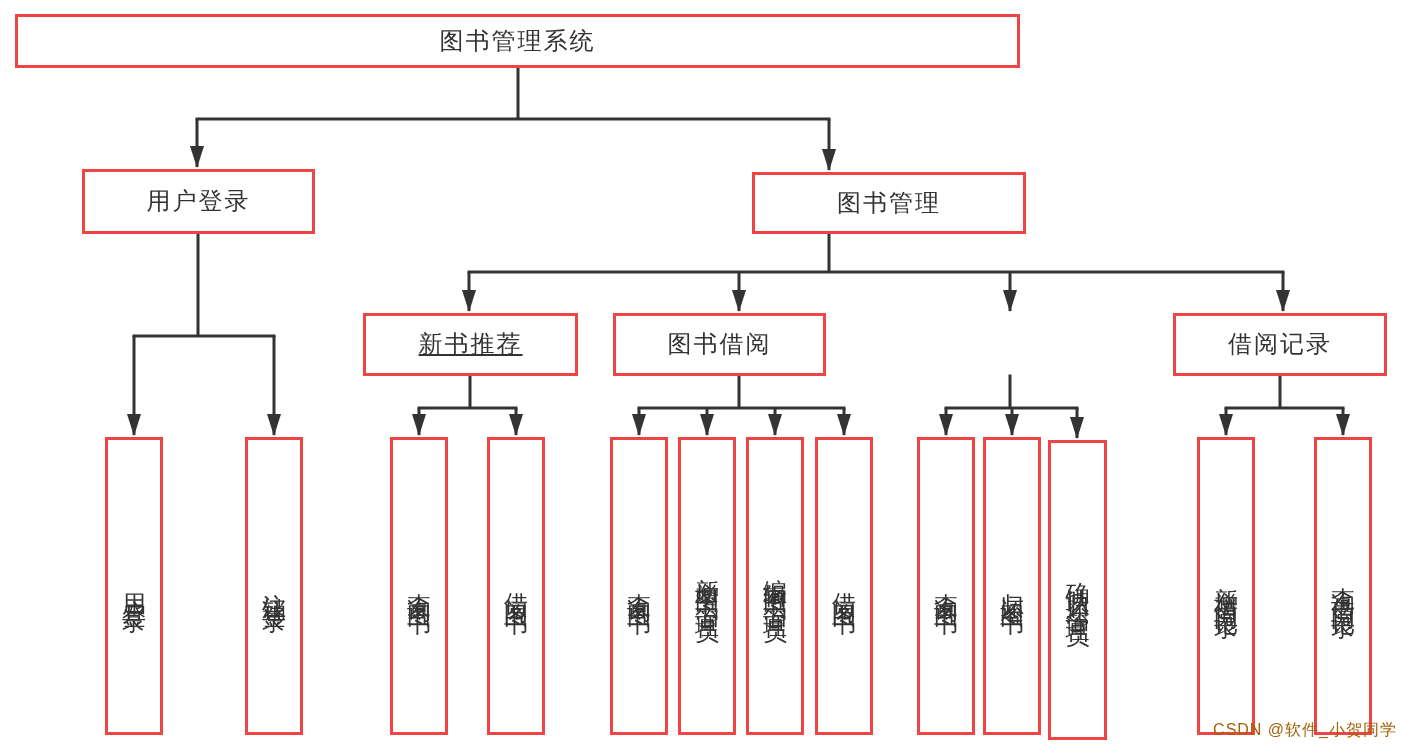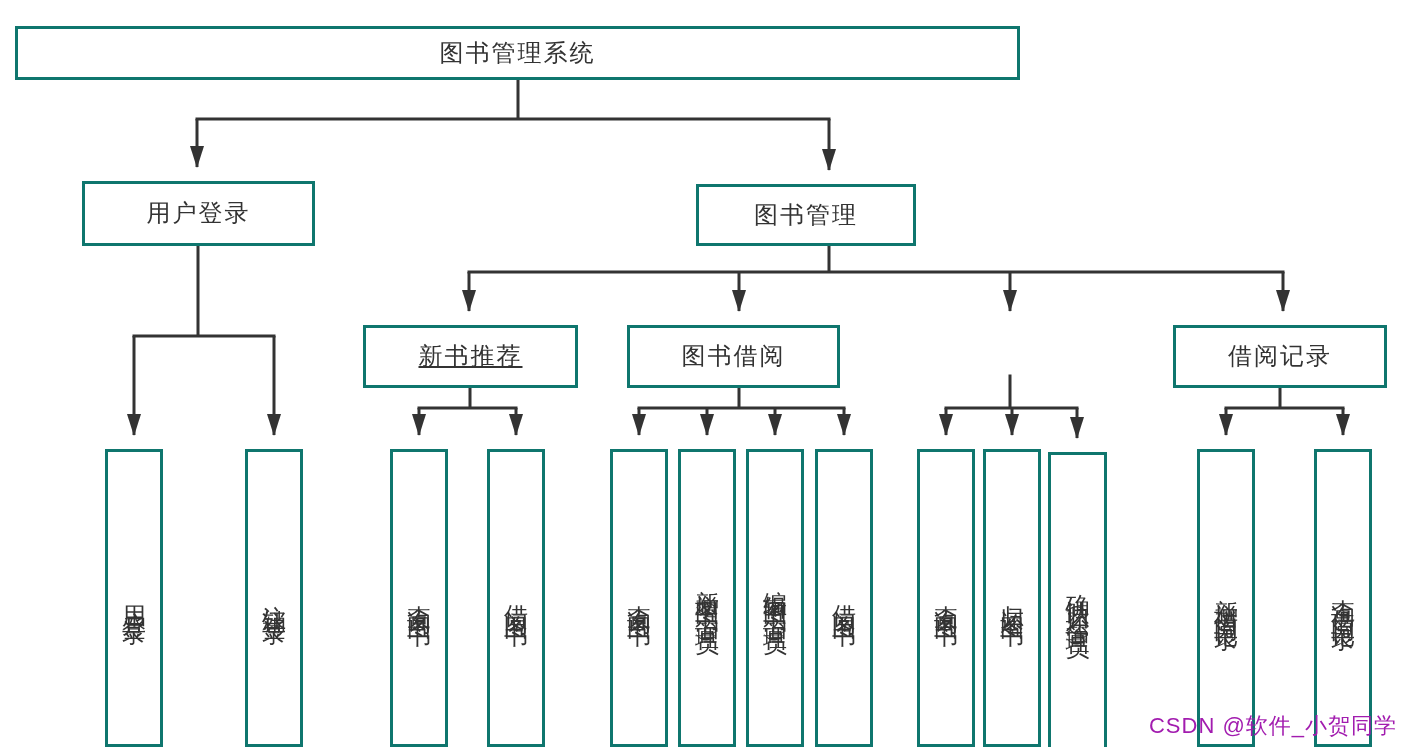--- a/index.html
+++ b/index.html
@@ -10,49 +10,48 @@
     background:#ffffff;
     overflow:hidden;
   }
   .connectors {
     position:absolute; left:0; top:0;
     width:1405px; height:747px;
   }
   .box {
     position:absolute;
     box-sizing:border-box;
-    border:3px solid #0f766e;
+    border:3px solid #ef4444;
     background:#ffffff;
     color:#333333;
     display:flex;
     align-items:center;
     justify-content:center;
     text-align:center;
-    margin-top:12px;
   }
   .hlabel {
     font-size:24px;
     letter-spacing:2px;
     white-space:nowrap;
     line-height:1.2;
   }
   .vlabel {
     writing-mode:vertical-rl;
     text-orientation:mixed;
     font-size:24px;
     letter-spacing:6px;
     line-height:1;
     white-space:nowrap;
   }
   .watermark {
     position:absolute;
     right:8px; bottom:6px;
-    font-size:22px;
+    font-size:16px;
     letter-spacing:1px;
-    color:#a21caf;
+    color:#a16207;
     white-space:nowrap;
   }
 </style>
 </head>
 <body>
 
 <div class="canvas">
 
   <svg class="connectors" viewBox="0 0 1405 747" xmlns="http://www.w3.org/2000/svg">
     <defs>
@@ -95,28 +94,28 @@
     <line x1="1343" y1="408" x2="1343" y2="435" stroke="#333333" stroke-width="3" marker-end="url(#arrow)"></line>
   </svg>
 
   <div class="box" style="left:15px; top:14px; width:1005px; height:54px;">
     <span class="hlabel">图书管理系统</span>
   </div>
 
   <div class="box" style="left:82px; top:169px; width:233px; height:65px;">
     <span class="hlabel">用户登录</span>
   </div>
-  <div class="box" style="left:696px; top:172px; width:220px; height:62px;">
+  <div class="box" style="left:752px; top:172px; width:274px; height:62px;">
     <span class="hlabel">图书管理</span>
   </div>
 
   <div class="box" style="left:363px; top:313px; width:215px; height:63px;text-decoration:underline;">
     <span class="hlabel">新书推荐</span>
   </div>
-  <div class="box" style="left:627px; top:313px; width:213px; height:63px;">
+  <div class="box" style="left:613px; top:313px; width:213px; height:63px;">
     <span class="hlabel">图书借阅</span>
   </div>
   <div class="box" style="left:1173px; top:313px; width:214px; height:63px;">
     <span class="hlabel">借阅记录</span>
   </div>
 
   <div class="box" style="left:105px; top:437px; width:58px; height:298px;">
     <span class="vlabel">用户登录</span>
   </div>
   <div class="box" style="left:245px; top:437px; width:58px; height:298px;">

